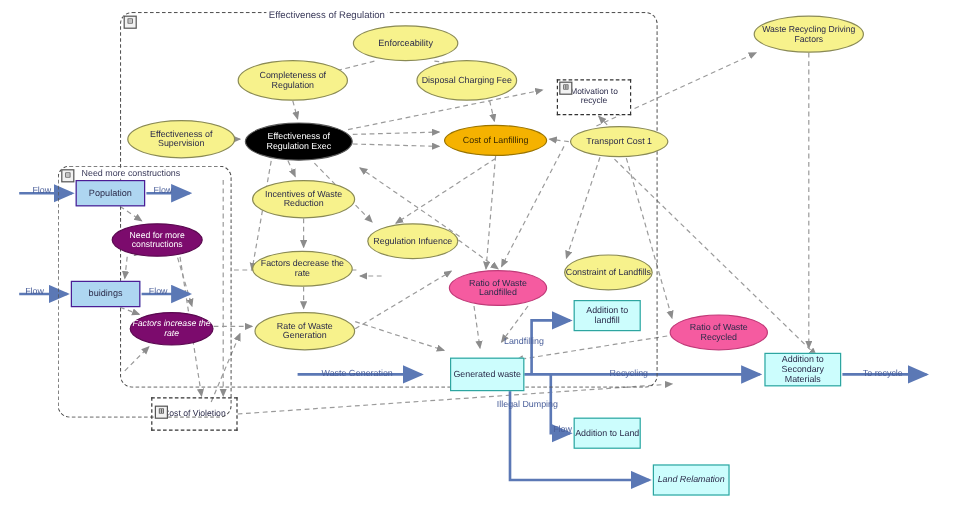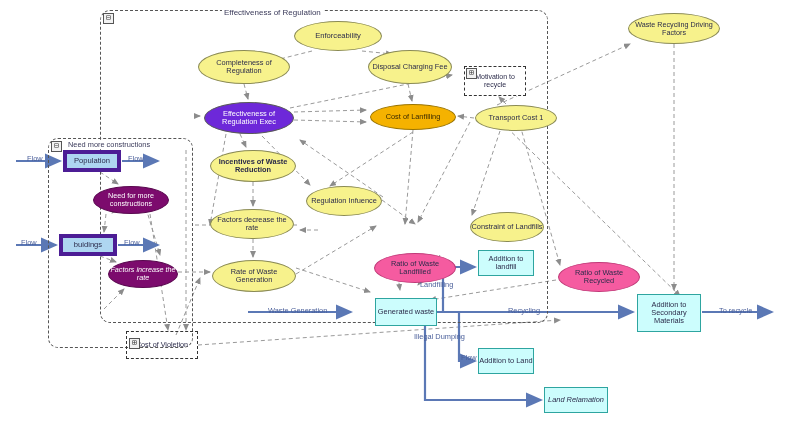--- a/index.html
+++ b/index.html
@@ -30,26 +30,26 @@
     box-sizing: border-box;
     line-height: 1.08;
     color: #2b2b4a;
   }
   .ellipse {
     border-radius: 50%;
     border: 1px solid #6b6b4a;
   }
   .ell-yellow { background: #f7f28c; border-color: #8a8a55; }
   .ell-orange { background: #f5b200; border-color: #9a7400; color: #3a2a00; }
-  .ell-grey   { background: #6d28d9; border-color: #5a5a5a; color: #ffffff; }
+  .ell-grey   { background: #000000; border-color: #5a5a5a; color: #ffffff; }
   .ell-purple { background: #7c0b6d; border-color: #5a0a50; color: #ffffff; }
   .ell-pink   { background: #f55ba0; border-color: #c03a78; color: #2b2b4a; }
 
   .rect {
-    border: 4px solid #4c1d95;
+    border: 1px solid #4c1d95;
     background: #aed6f1;
   }
   .rect-cyan {
     border: 1px solid #2ea5a0;
     background: #ccfdfd;
   }
   .group-box {
     position: absolute;
     border: 1px dashed #555555;
     border-radius: 10px;
@@ -181,43 +181,44 @@
   <div class="group-label" style="left:222px;top:8px;font-size:8px;">Effectiveness of Regulation</div>
 
   <div class="group-box" style="left:48px;top:138px;width:145px;height:210px;"></div>
   <div class="grp-toggle" style="left:51px;top:141px;">⊟</div>
   <div class="group-label" style="left:66px;top:140px;font-size:7.4px;">Need more constructions</div>
 
   <div class="node ellipse ell-yellow" style="left:294px;top:21px;width:88px;height:30px;font-size:7.6px;">Enforceability</div>
 
   <div class="node ellipse ell-yellow" style="left:198px;top:50px;width:92px;height:34px;font-size:7.4px;">Completeness of Regulation</div>
 
-  <div class="node ellipse ell-yellow" style="left:368px;top:50px;width:84px;height:34px;font-size:7.4px;">Disposal Charging Fee</div>
-
+  <div class="node ellipse ell-yellow" style="left:347px;top:50px;width:84px;height:34px;font-size:7.4px;">Disposal Charging Fee</div>
+
+  <div class="node ellipse ell-yellow" style="left:106px;top:100px;width:90px;height:32px;font-size:7.4px;">Effectiveness of Supervision</div>
 
   <div class="node ellipse ell-grey" style="left:204px;top:102px;width:90px;height:32px;font-size:7.4px;">Effectiveness of Regulation Exec</div>
 
   <div class="node ellipse ell-orange" style="left:370px;top:104px;width:86px;height:26px;font-size:7.4px;">Cost of Lanfilling</div>
 
   <div class="node ellipse ell-yellow" style="left:475px;top:105px;width:82px;height:26px;font-size:7.4px;">Transport Cost 1</div>
 
   <div class="node ellipse ell-yellow" style="left:628px;top:13px;width:92px;height:31px;font-size:7.2px;">Waste Recycling Driving Factors</div>
 
   <div class="dash-box" style="left:464px;top:66px;width:62px;height:30px;font-size:7px;">
     <span>Motivation to recycle</span>
   </div>
   <div class="grp-toggle" style="left:466px;top:68px;">⊞</div>
 
-  <div class="node ellipse ell-yellow" style="left:210px;top:150px;width:86px;height:32px;font-size:7.4px;font-weight:bold;">Incentives of Waste Reduction</div>
+  <div class="node ellipse ell-yellow" style="left:210px;top:150px;width:86px;height:32px;font-size:7.4px;">Incentives of Waste Reduction</div>
 
   <div class="node ellipse ell-yellow" style="left:306px;top:186px;width:76px;height:30px;font-size:7.4px;">Regulation Infuence</div>
 
   <div class="node ellipse ell-yellow" style="left:210px;top:209px;width:84px;height:30px;font-size:7.4px;">Factors decrease the rate</div>
 
-  <div class="node ellipse ell-pink" style="left:374px;top:225px;width:82px;height:30px;font-size:7.4px;margin-top:28px;">Ratio of Waste Landfilled</div>
+  <div class="node ellipse ell-pink" style="left:374px;top:225px;width:82px;height:30px;font-size:7.4px;">Ratio of Waste Landfilled</div>
 
   <div class="node ellipse ell-yellow" style="left:470px;top:212px;width:74px;height:30px;font-size:7.4px;">Constraint of Landfills</div>
 
   <div class="node ellipse ell-pink" style="left:558px;top:262px;width:82px;height:30px;font-size:7.4px;">Ratio of Waste Recycled</div>
 
   <div class="node ellipse ell-yellow" style="left:212px;top:260px;width:84px;height:32px;font-size:7.4px;">Rate of Waste Generation</div>
 
   <div class="node ellipse ell-purple" style="left:93px;top:186px;width:76px;height:28px;font-size:7.2px;">Need for more constructions</div>
 
   <div class="node ellipse ell-purple" style="left:108px;top:260px;width:70px;height:28px;font-size:7.2px;font-style:italic;">Factors increase the rate</div>
@@ -231,21 +232,21 @@
   <div class="node rect" style="left:63px;top:150px;width:58px;height:22px;font-size:7.6px;">Population</div>
 
   <div class="node rect" style="left:59px;top:234px;width:58px;height:22px;font-size:7.6px;">buidings</div>
 
   <div class="node rect-cyan" style="left:354px;top:298px;width:62px;height:28px;font-size:7.4px;display:flex;align-items:center;justify-content:center;text-align:center;position:absolute;box-sizing:border-box;line-height:1.08;color:#2b2b4a;margin-left:21px;">Generated waste</div>
 
   <div class="node rect-cyan" style="left:478px;top:250px;width:56px;height:26px;font-size:7.4px;">Addition to landfill</div>
 
   <div class="node rect-cyan" style="left:478px;top:348px;width:56px;height:26px;font-size:7.4px;">Addition to Land</div>
 
-  <div class="node rect-cyan" style="left:637px;top:294px;width:64px;height:38px;font-size:7.4px;">Addition to Secondary Materials</div>
+  <div class="node rect-cyan" style="left:637px;top:294px;width:64px;height:28px;font-size:7.4px;">Addition to Secondary Materials</div>
 
   <div class="node rect-cyan" style="left:544px;top:387px;width:64px;height:26px;font-size:7.4px;font-style:italic;">Land Relamation</div>
 
   <div class="flow-label" style="left:27px;top:154px;font-size:7.4px;">Flow</div>
   <div class="flow-label" style="left:128px;top:154px;font-size:7.4px;">Flow</div>
   <div class="flow-label" style="left:21px;top:238px;font-size:7.4px;">Flow</div>
   <div class="flow-label" style="left:124px;top:238px;font-size:7.4px;">Flow</div>
   <div class="flow-label" style="left:268px;top:306px;font-size:7.4px;">Waste Generation</div>
   <div class="flow-label" style="left:420px;top:280px;font-size:7.4px;">Landfilling</div>
   <div class="flow-label" style="left:508px;top:306px;font-size:7.4px;">Recycling</div>

